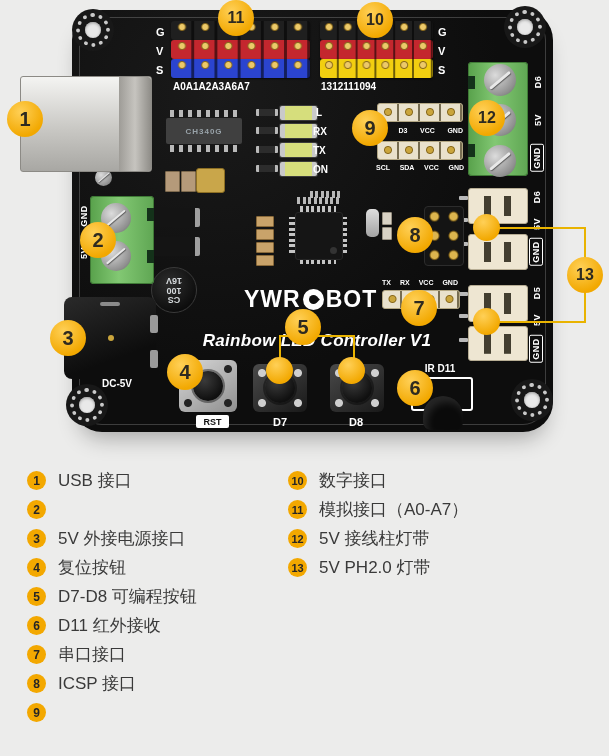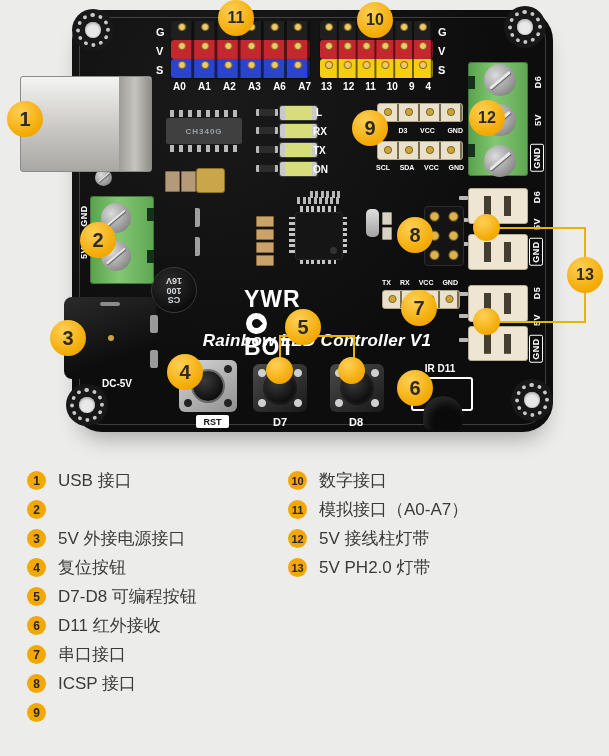--- a/index.html
+++ b/index.html
@@ -13,22 +13,22 @@
   .hole{position:absolute;width:42px;height:42px;border-radius:50%;background:#181818;}
   .hole::before{content:"";position:absolute;inset:4px;border-radius:50%;border:4px dotted #c9c9c9;}
   .hole::after{content:"";position:absolute;inset:13px;border-radius:50%;background:#e9e9e9;
                box-shadow:inset 0 1px 3px #9b9b9b;}
   
   .slk{position:absolute;color:#fff;font-weight:700;font-size:10px;line-height:1;white-space:nowrap;z-index:6;}
   .ctr{text-align:center;}
   .vlab{position:absolute;transform:translate(-50%,-50%) rotate(-90deg);color:#fff;font-weight:700;
         font-size:9px;letter-spacing:.5px;white-space:nowrap;z-index:6;}
   .vlab.box{border:1px solid #fff;padding:1px 2px;border-radius:2px;}
-  .colrow{position:absolute;display:flex;justify-content:space-between;color:#fff;font-weight:700;
-          font-size:10px;z-index:6;gap:8px;}
+  .colrow{position:absolute;display:flex;color:#fff;font-weight:700;
+          font-size:10px;z-index:6;}
   .lblrow{position:absolute;display:flex;justify-content:space-between;color:#fff;font-weight:700;
           font-size:7px;z-index:6;}
   
   .pinrow{position:absolute;height:19px;border-radius:3px;z-index:5;background-repeat:repeat-x;
           box-shadow:0 1px 2px rgba(0,0,0,.6);}
   .p23{width:139px;background-size:23.2px 100%,23.2px 100%;
        background-image:radial-gradient(circle at 11px 6px,#ecc969 2.5px,#8a6a1d 3.5px,transparent 4.5px),
        repeating-linear-gradient(90deg,rgba(0,0,0,0) 0 20.5px,rgba(0,0,0,.55) 20.5px 23.2px);}
   .p19{width:113px;background-size:18.8px 100%,18.8px 100%;
        background-image:radial-gradient(circle at 9px 6px,#ecc969 2.5px,#8a6a1d 3.5px,transparent 4.5px),
@@ -114,22 +114,22 @@
        radial-gradient(circle at calc(100% - 9px) 9px,#cfcfcf 3.5px,transparent 4.5px),
        radial-gradient(circle at 9px calc(100% - 9px),#cfcfcf 3.5px,transparent 4.5px),
        radial-gradient(circle at calc(100% - 9px) calc(100% - 9px),#cfcfcf 3.5px,transparent 4.5px),
        linear-gradient(145deg,#4a4a4a,#191919);}
   .rstbox{position:absolute;left:196px;top:415px;width:33px;height:13px;background:#fff;color:#111;
        font-size:9px;font-weight:700;display:flex;align-items:center;justify-content:center;border-radius:2px;z-index:6;}
   .irdome{position:absolute;left:423px;top:396px;width:40px;height:34px;background:#0a0a0a;
        border-radius:20px 20px 8px 8px;box-shadow:inset 4px 6px 8px rgba(255,255,255,.12);z-index:7;}
   .irbox{position:absolute;left:411px;top:377px;width:58px;height:30px;border:2px solid #fff;border-radius:3px;z-index:5;}
   
-  .logo{position:absolute;left:244px;top:286px;display:flex;align-items:flex-start;color:#fff;
-        font-weight:800;font-size:23px;letter-spacing:1px;z-index:6;flex-direction:column;}
+  .logo{position:absolute;left:244px;top:286px;display:flex;align-items:center;color:#fff;
+        font-weight:800;font-size:23px;letter-spacing:1px;z-index:6;}
   .flameO{display:inline-block;position:relative;width:21px;height:21px;border-radius:50%;background:#fff;margin:0 2px;}
   .flameO::before{content:"";position:absolute;left:6px;top:6px;width:9px;height:9px;background:#0f0f0f;
         border-radius:50% 0 50% 50%;transform:rotate(45deg);}
   .title{position:absolute;left:186px;top:331px;width:262px;text-align:center;color:#fff;font-weight:800;
         font-style:italic;font-size:17px;letter-spacing:.3px;z-index:6;}
   
   .co{position:absolute;width:36px;height:36px;border-radius:50%;z-index:30;display:flex;align-items:center;
       justify-content:center;font-weight:700;font-size:20px;color:#2e2a20;
       background:radial-gradient(circle at 38% 30%,#ffd057,#f2a800 72%);}
   .co.two{font-size:16px;}

